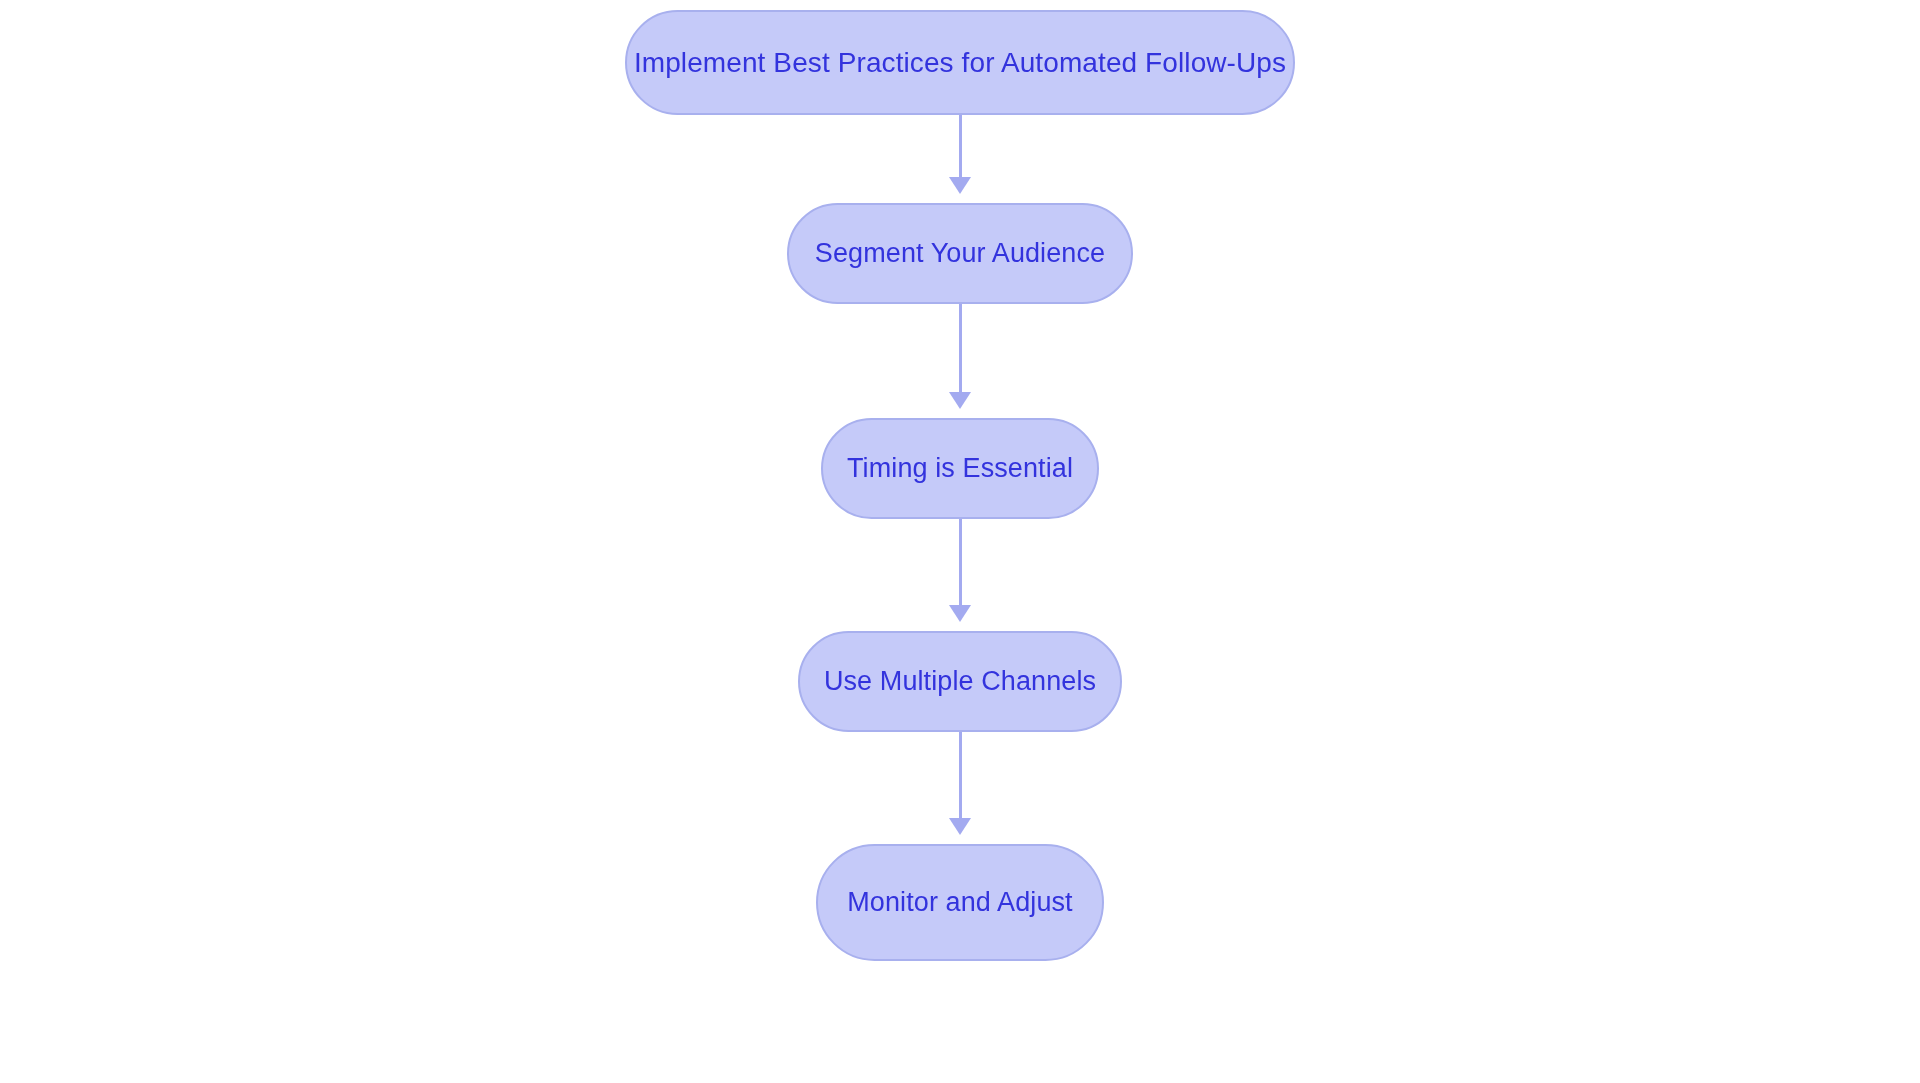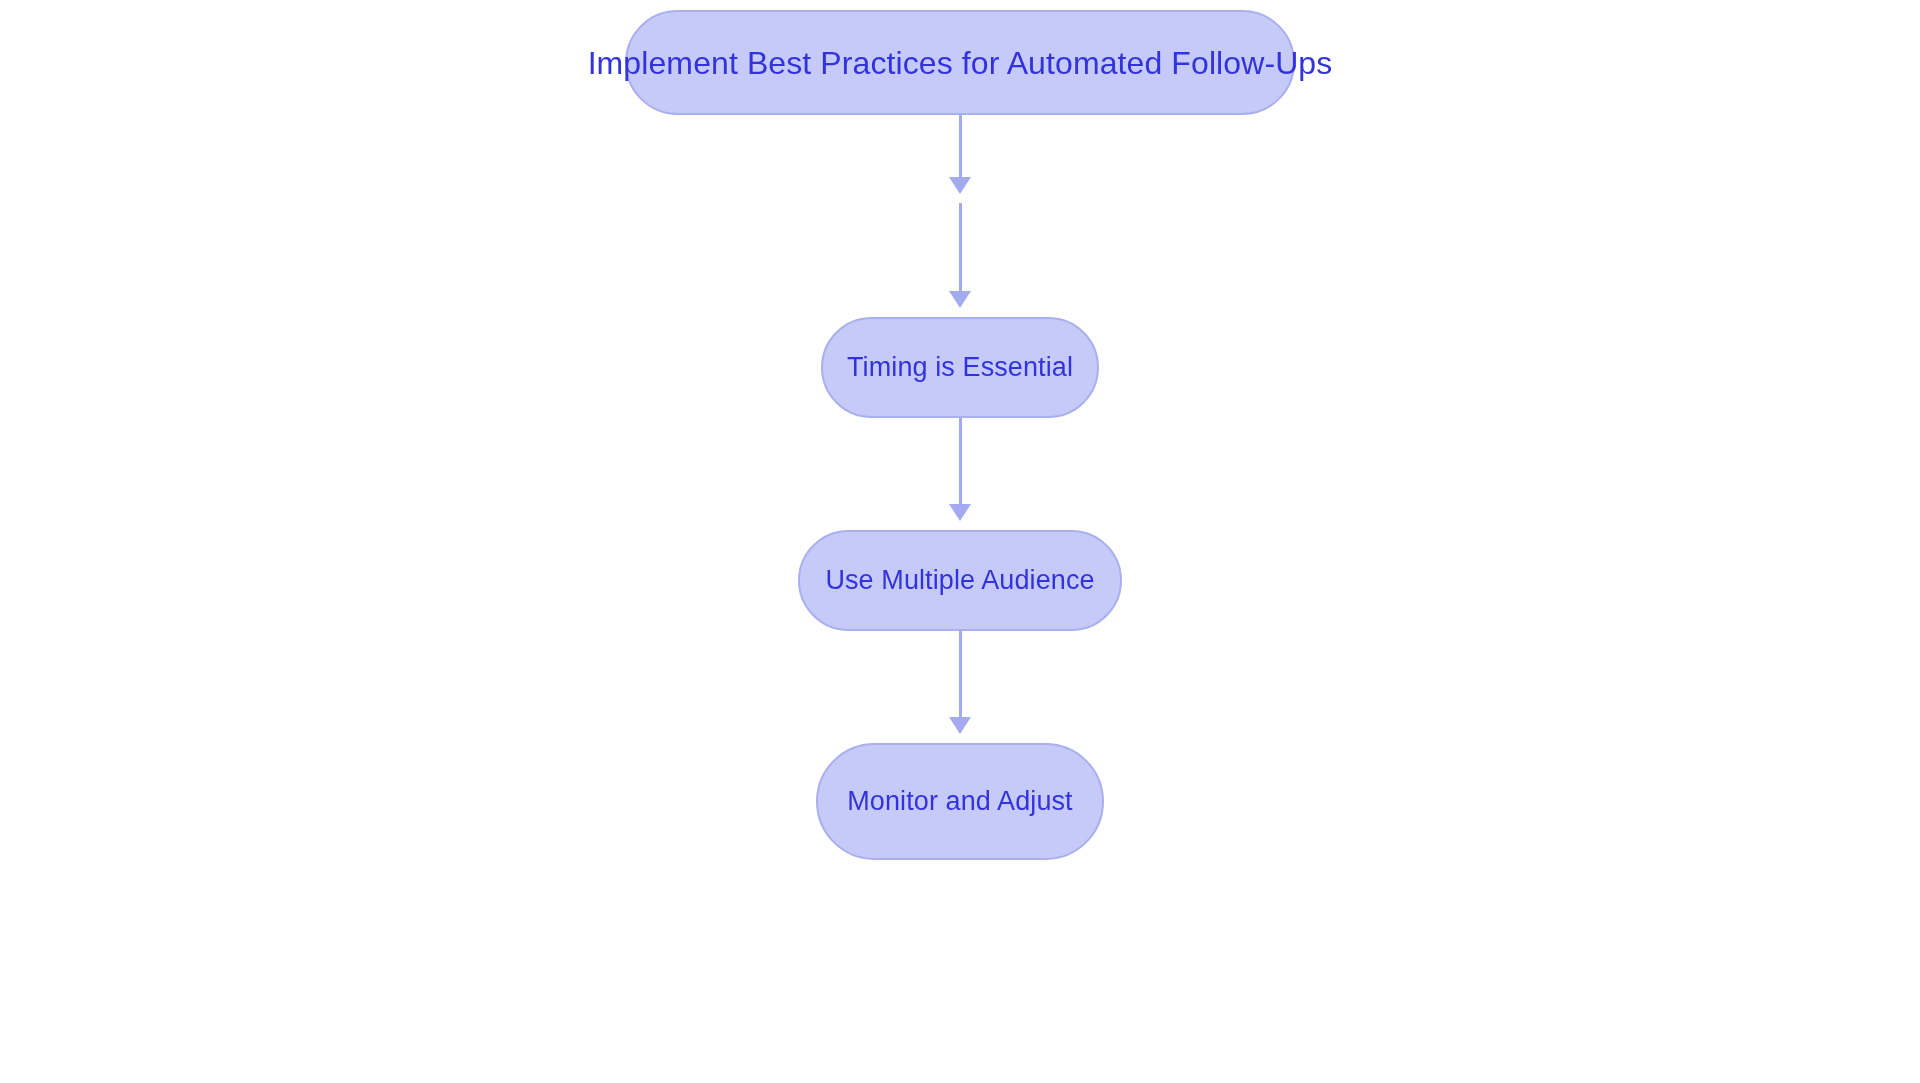--- a/index.html
+++ b/index.html
@@ -50,21 +50,21 @@
     white-space: nowrap;
     padding: 0 34px;
     position: relative;
   }
 
   .node-label {
     display: block;
   }
 
   
-  .node.n0 { width: 670px; height: 105px; font-size: 32px; }
+  .node.n0 { width: 670px; height: 105px; font-size: 28px; }
   .node.n1 { width: 346px; height: 101px; }
   .node.n2 { width: 278px; height: 101px; }
   .node.n3 { width: 324px; height: 101px; }
   .node.n4 { width: 288px; height: 117px; }
 
   
   .connector {
     position: relative;
     display: flex;
     flex-direction: column;
@@ -111,37 +111,40 @@
 
     <div class="node n0">
       <span class="node-label">Implement Best Practices for Automated Follow-Ups</span>
     </div>
 
     <div class="connector c0">
       <span class="conn-line"></span>
       <span class="conn-head"></span>
     </div>
 
+    <div class="node n1">
+      <span class="node-label">Segment Your Audience</span>
+    </div>
 
     <div class="connector c1">
       <span class="conn-line"></span>
       <span class="conn-head"></span>
     </div>
 
     <div class="node n2">
       <span class="node-label">Timing is Essential</span>
     </div>
 
     <div class="connector c2">
       <span class="conn-line"></span>
       <span class="conn-head"></span>
     </div>
 
     <div class="node n3">
-      <span class="node-label">Use Multiple Audience</span>
+      <span class="node-label">Use Multiple Channels</span>
     </div>
 
     <div class="connector c3">
       <span class="conn-line"></span>
       <span class="conn-head"></span>
     </div>
 
     <div class="node n4">
       <span class="node-label">Monitor and Adjust</span>
     </div>

